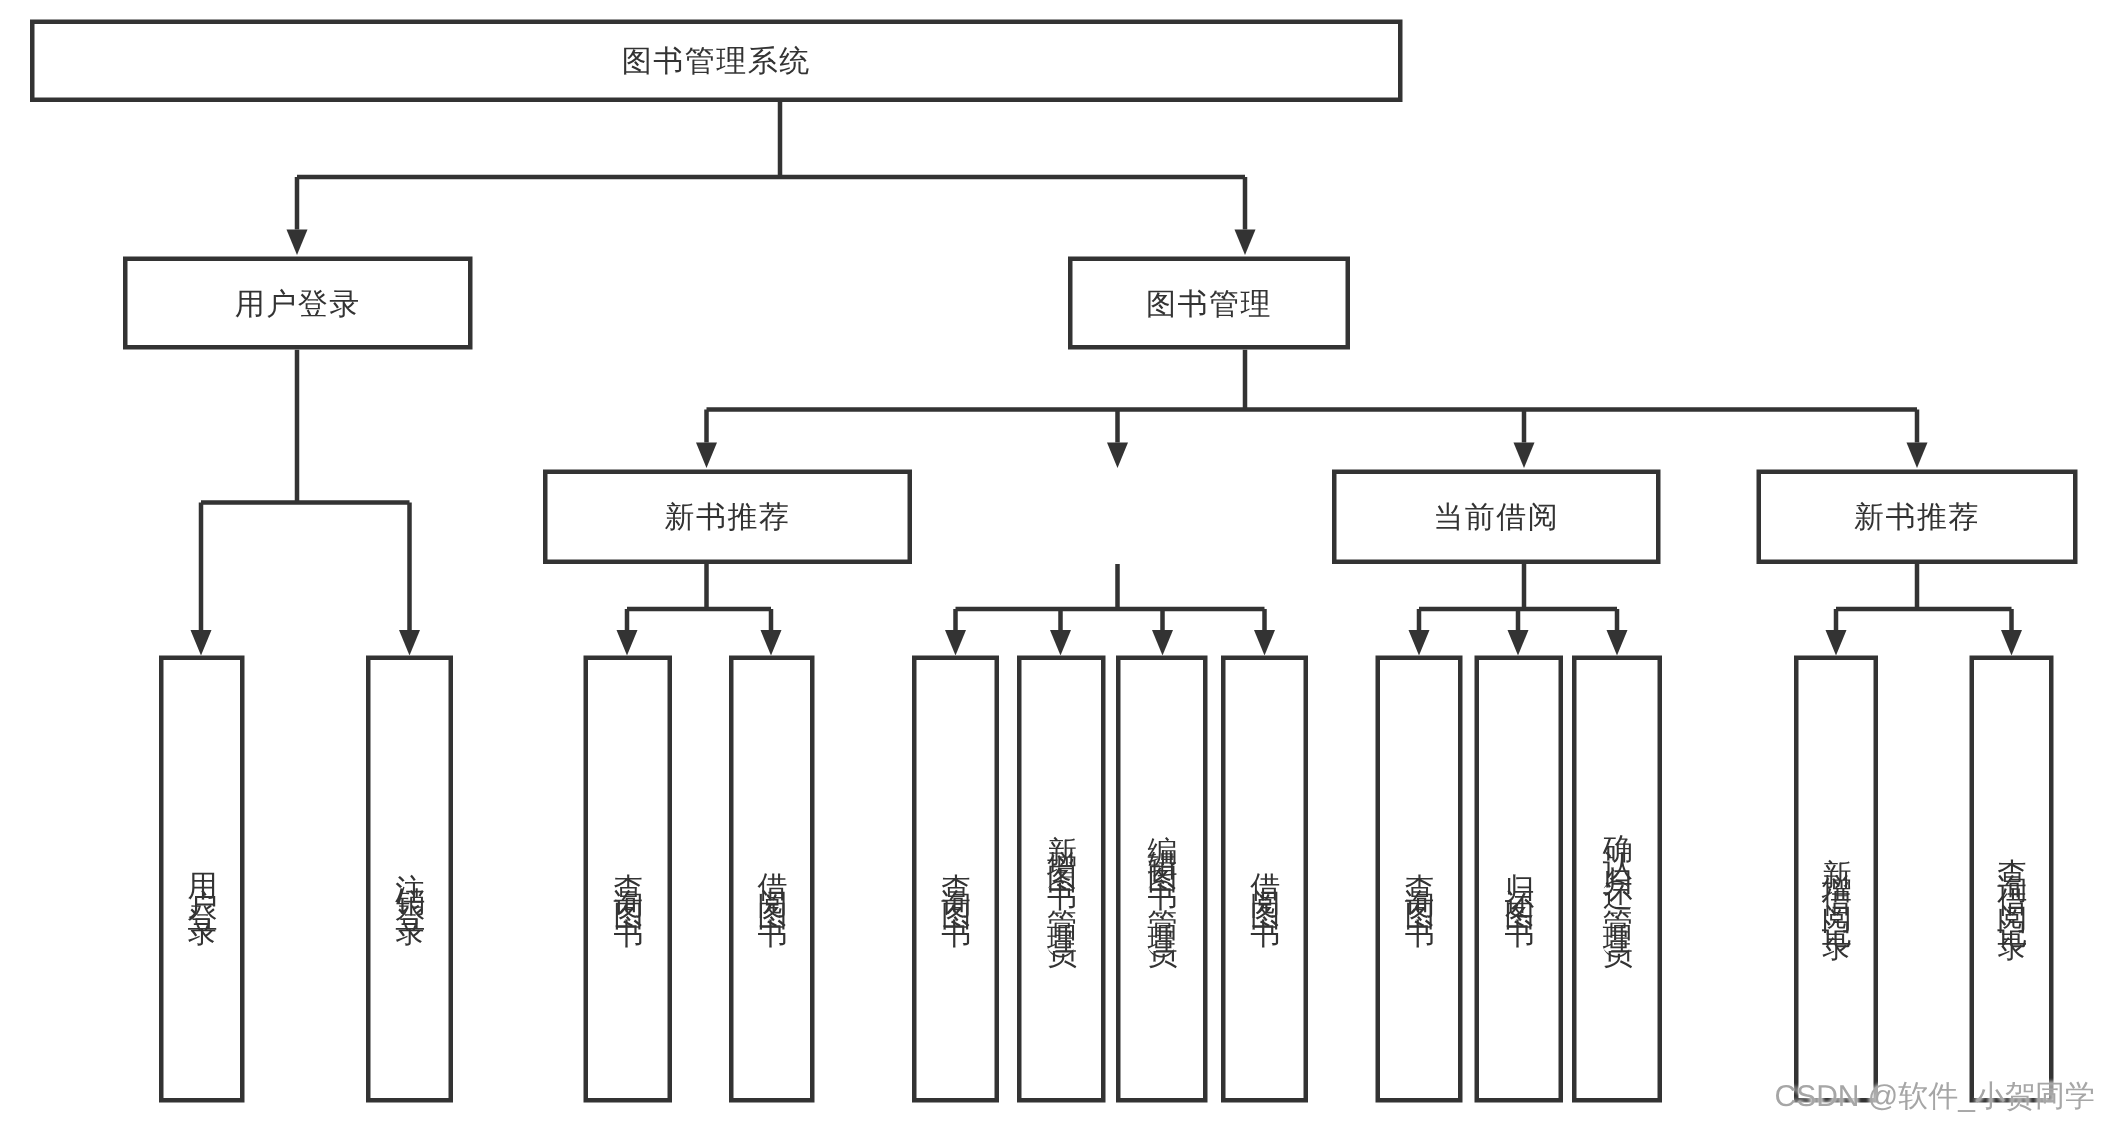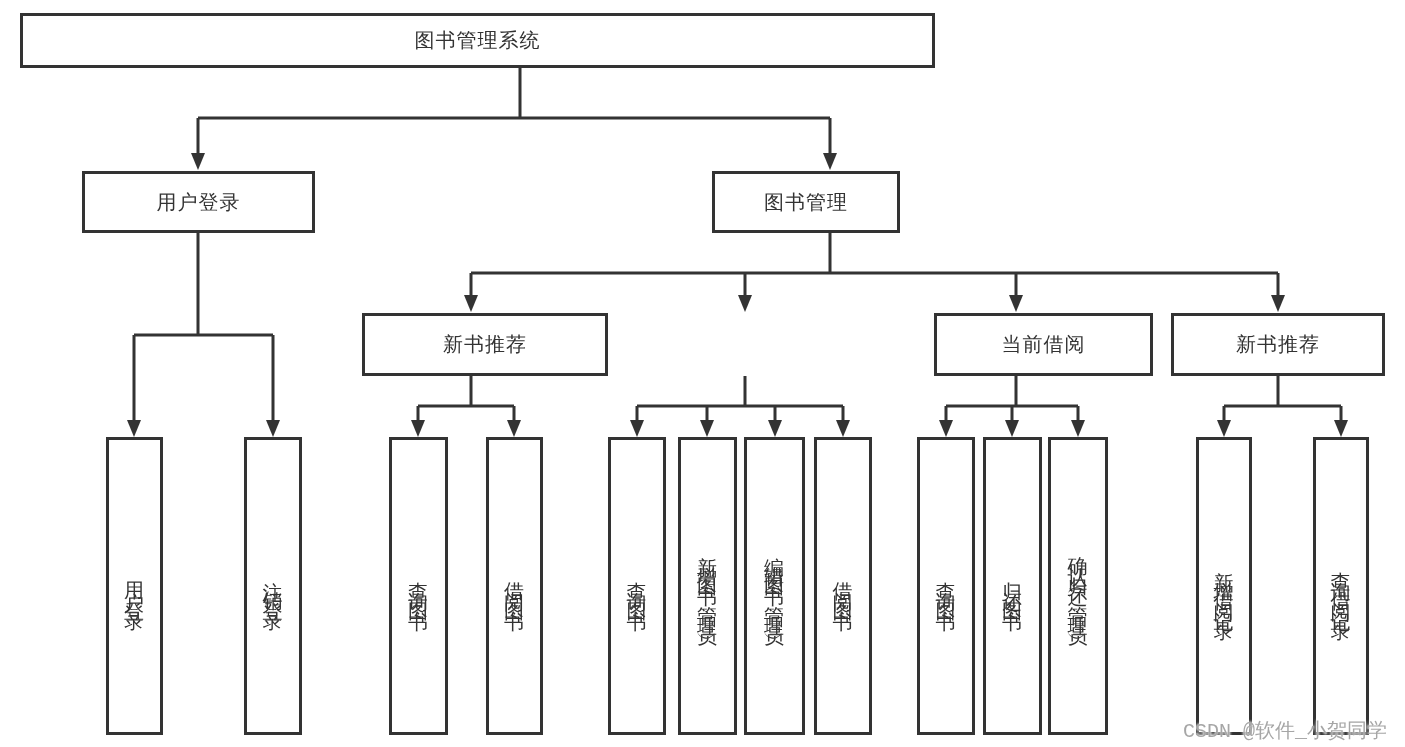--- a/index.html
+++ b/index.html
@@ -36,21 +36,20 @@
     white-space: nowrap;
   }
   .watermark {
     position: absolute;
     left: 1183px;
     top: 717px;
     font-size: 20px;
     color: #a6a6a6;
     text-shadow: 0 0 3px #ffffff, 0 0 3px #ffffff;
     white-space: nowrap;
-    font-family: Liberation Mono, monospace;
   }
 </style>
 </head>
 <body>
 
 <div class="canvas">
 
   <svg class="connectors" width="1405" height="747" viewBox="0 0 1405 747">
     <path fill="none" stroke="#333333" stroke-width="3" d="M520,68 L520,118 M198,118 L830,118 M198,118 L198,153 M830,118 L830,153
              M198,233 L198,335 M134,335 L273,335 M134,335 L134,420 M273,335 L273,420
@@ -89,21 +88,21 @@
   <div class="box" style="left:82px; top:171px; width:233px; height:62px;">
     <span class="h-label">用户登录</span>
   </div>
   <div class="box" style="left:712px; top:171px; width:188px; height:62px;">
     <span class="h-label">图书管理</span>
   </div>
 
   <div class="box" style="left:362px; top:313px; width:246px; height:63px;">
     <span class="h-label">新书推荐</span>
   </div>
-  <div class="box" style="left:934px; top:313px; width:219px; height:63px;">
+  <div class="box" style="left:888px; top:313px; width:219px; height:63px;">
     <span class="h-label">当前借阅</span>
   </div>
   <div class="box" style="left:1171px; top:313px; width:214px; height:63px;">
     <span class="h-label">新书推荐</span>
   </div>
 
   <div class="box" style="left:106px; top:437px; width:57px; height:298px;">
     <span class="v-label">用户登录</span>
   </div>
   <div class="box" style="left:244px; top:437px; width:58px; height:298px;">

